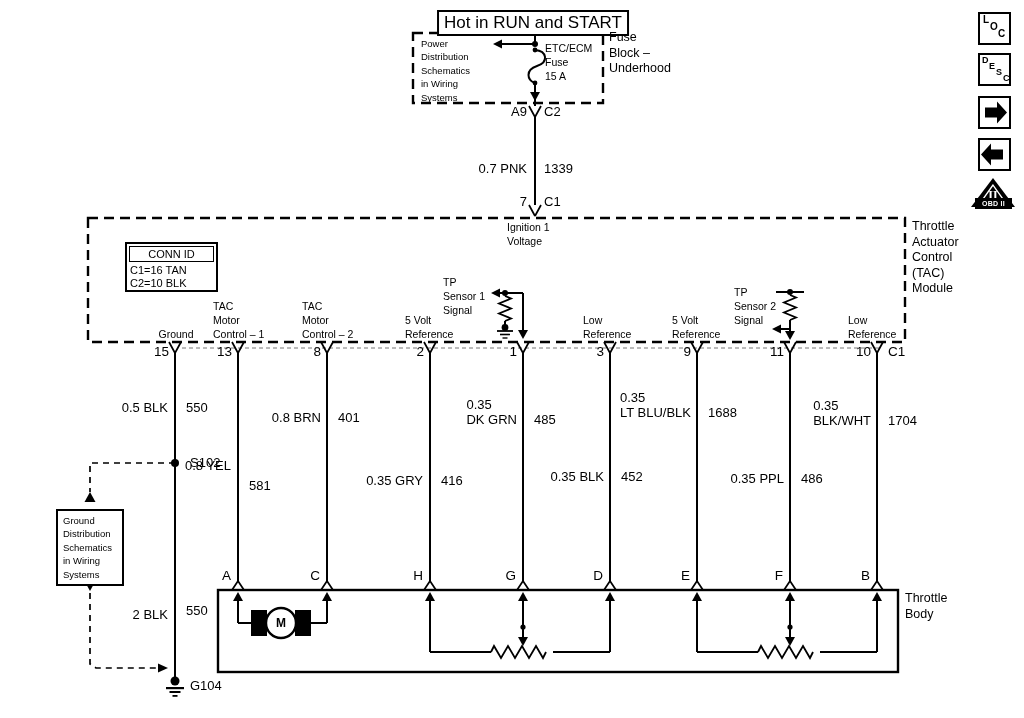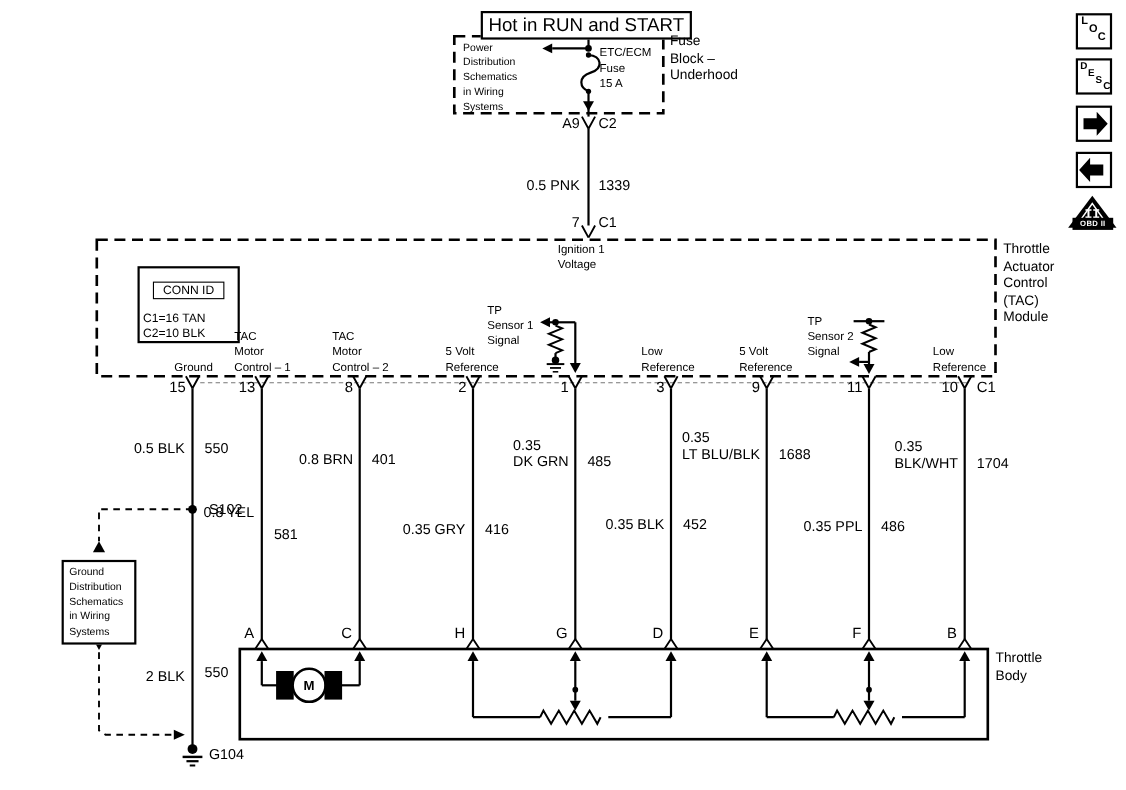--- a/index.html
+++ b/index.html
@@ -9,26 +9,26 @@
   .pre{white-space:pre-line}
   svg{position:absolute;left:0;top:0}
   .t{font-size:13px;line-height:1.16}
   .pin{font-size:13.5px;line-height:1.1}
   .lab{font-size:10.5px;line-height:1.32}
   .xs{font-size:9.5px;line-height:1.42}
   .ttl{font-size:12.5px;line-height:1.24}
   .bx{border:2px solid #000;background:#fff}
   .hotbox{font-size:17px;font-weight:normal;padding:1px 5px;transform:translateX(-50%);white-space:nowrap}
   .connid{width:89px}
-  .connid .hd{border:1.5px solid #000;margin:12px;text-align:center;font-size:11px;line-height:14px}
+  .connid .hd{border:1.5px solid #000;margin:2px;text-align:center;font-size:11px;line-height:14px}
   .connid .rw{font-size:11px;line-height:13px;padding-left:3px}
   .iconbox{width:33px;height:33px;border:2px solid #000;box-sizing:border-box}
   .diag{font-weight:bold}
   .obdlabel{background:#000;color:#fff;font-size:7px;font-weight:bold;text-align:center;line-height:11px;letter-spacing:.3px}
-  .obdII{color:#fff;font-family:Liberation Mono, monospace;font-weight:bold;font-size:12px;transform:translateX(-50%)}
+  .obdII{color:#fff;font-family:Liberation Serif, serif;font-weight:bold;font-size:12px;transform:translateX(-50%)}
 </style>
 </head>
 <body>
 
 <div class="canvas">
 
   <svg width="1024" height="718" viewBox="0 0 1024 718">
     <g stroke="#000" stroke-width="2" fill="none">
 
       <line x1="535" y1="28" x2="535" y2="44"></line>
@@ -191,21 +191,21 @@
 Systems</div>
   <div class="abs lab pre" style="left:545px;top:42px">ETC/ECM
 Fuse
 15 A</div>
   <div class="abs ttl pre" style="left:609px;top:30px">Fuse
 Block –
 Underhood</div>
 
   <div class="abs t" style="right:497px;top:104px">A9</div>
   <div class="abs t" style="left:544px;top:104px">C2</div>
-  <div class="abs t" style="right:497px;top:161px">0.5 PNK</div>
+  <div class="abs t" style="right:497px;top:161px">0.7 PNK</div>
   <div class="abs t" style="left:544px;top:161px">1339</div>
   <div class="abs t" style="right:497px;top:194px">7</div>
   <div class="abs t" style="left:544px;top:194px">C1</div>
 
   <div class="abs bx connid" style="left:125px;top:242px">
     <div class="hd">CONN ID</div>
     <div class="rw">C1=16 TAN</div>
     <div class="rw">C2=10 BLK</div>
   </div>
   <div class="abs ttl pre" style="left:912px;top:219px">Throttle

